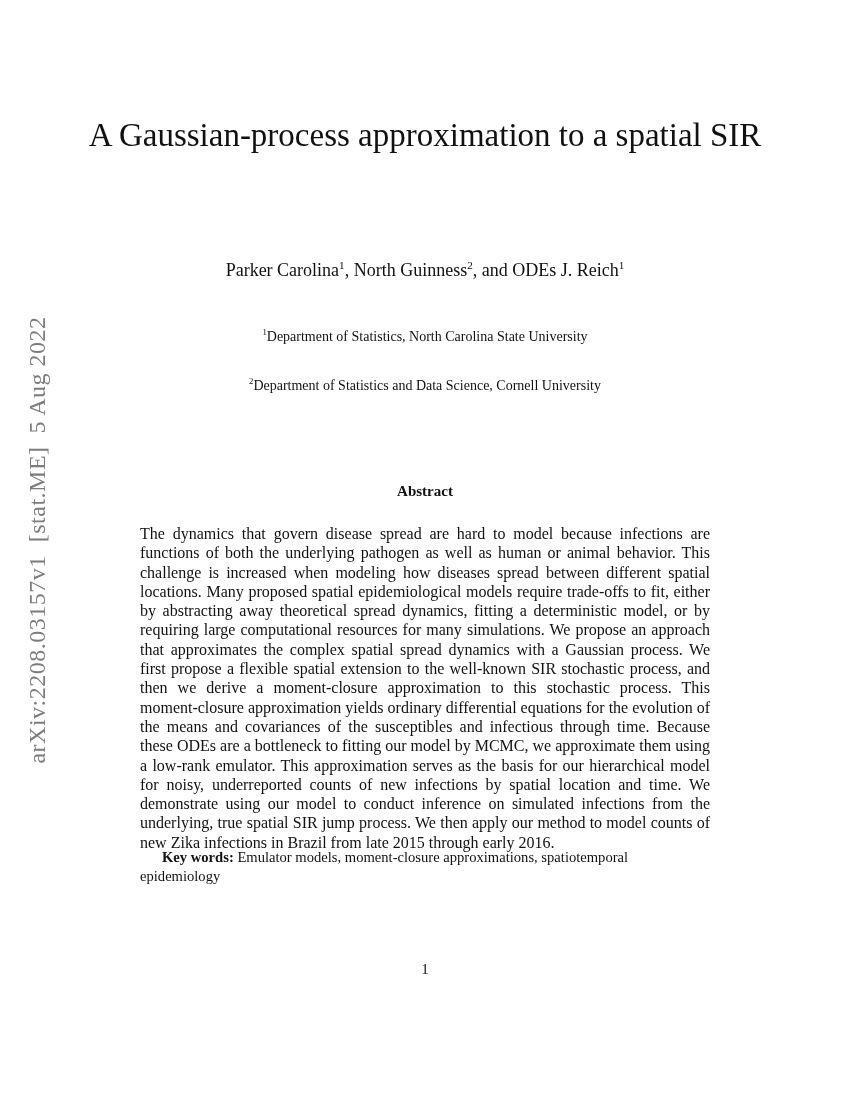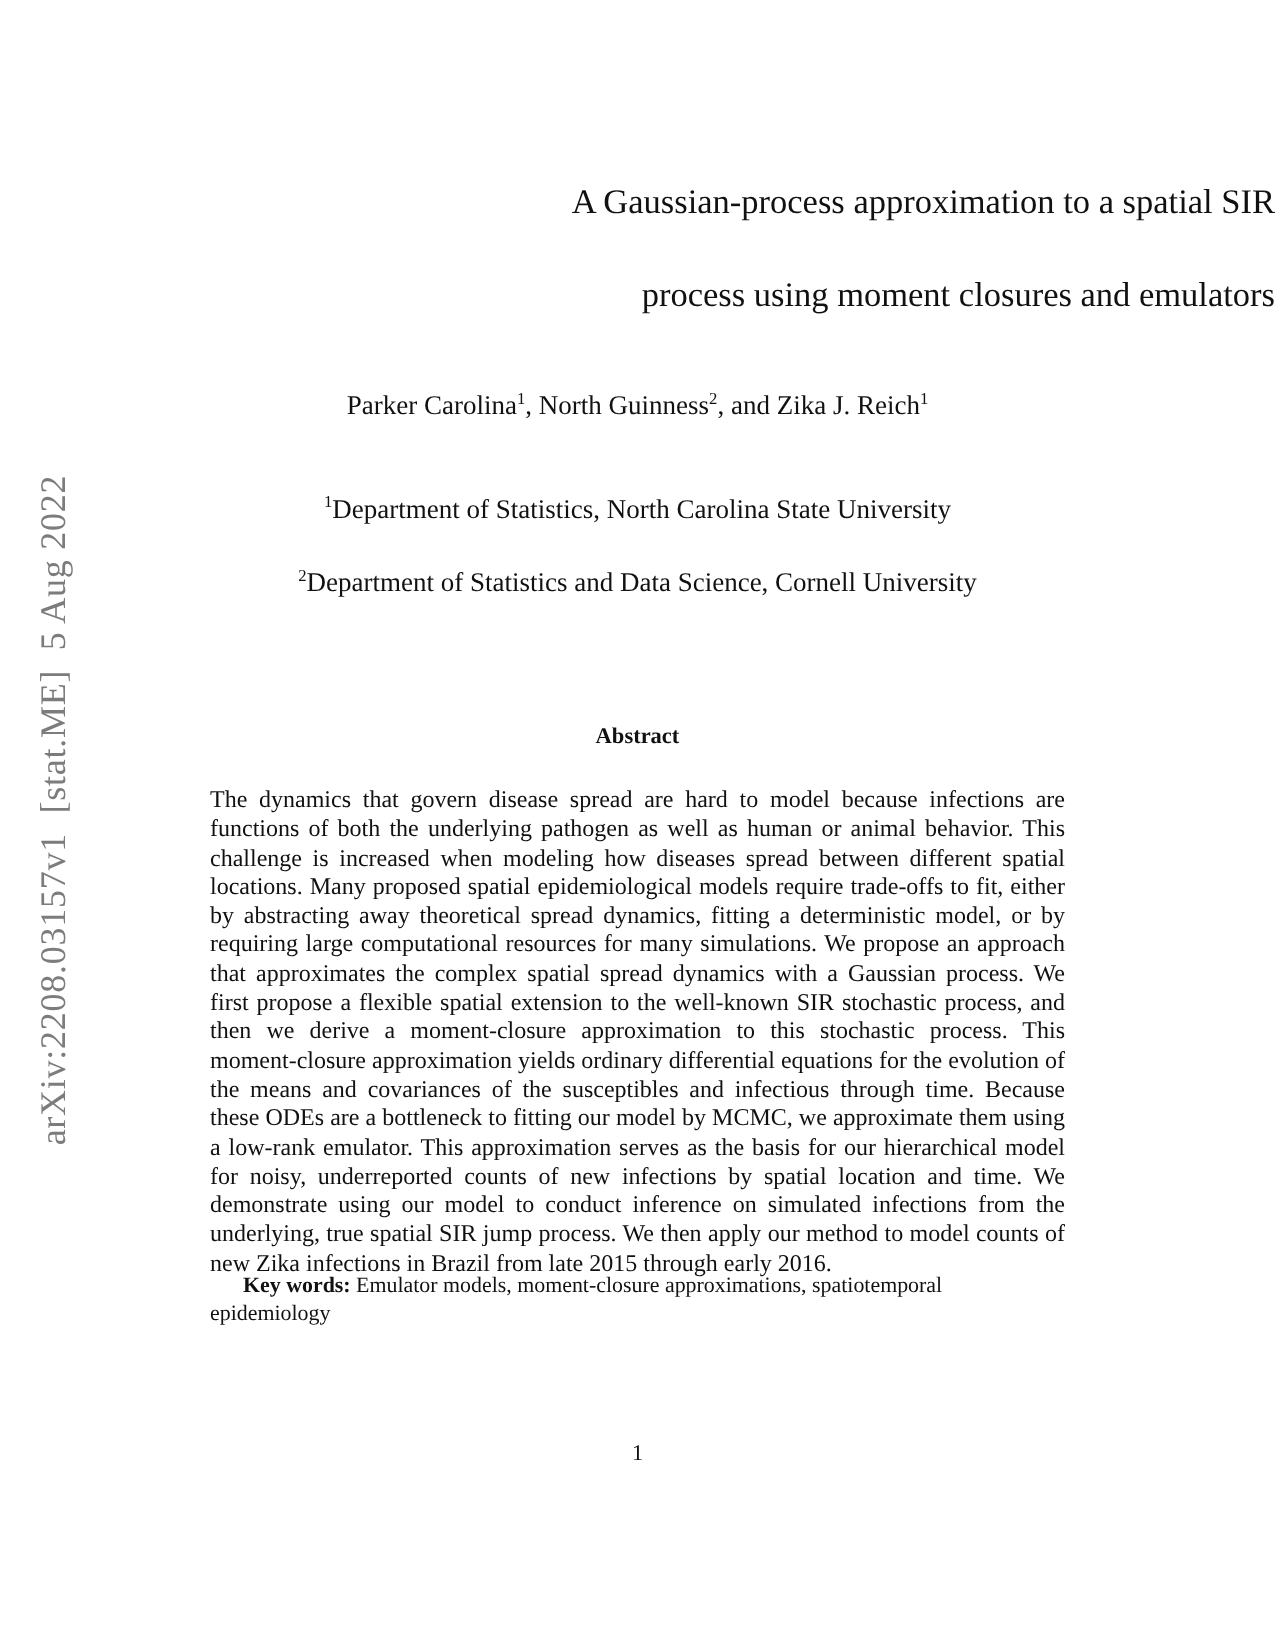--- a/index.html
+++ b/index.html
@@ -28,41 +28,41 @@
     letter-spacing: 0.5px;
     color: #7c7c7c;
   }
 
   .title {
     position: absolute;
     top: 104px;
     left: 0;
     width: 100%;
     margin: 0;
-    text-align: right;
+    text-align: center;
     font-weight: normal;
-    font-size: 23px;
+    font-size: 33px;
     line-height: 62px;
   }
   .title .title-line { display: block; }
 
   .authors {
     position: absolute;
     top: 260px;
     left: 0;
     width: 100%;
     text-align: center;
     font-size: 18px;
   }
   .affiliation {
     position: absolute;
     left: 0;
     width: 100%;
     text-align: center;
-    font-size: 18px;
+    font-size: 14px;
   }
   .affiliation-1 { top: 329px; }
   .affiliation-2 { top: 378px; }
   sup.sup {
     font-size: 62%;
     vertical-align: super;
     line-height: 0;
   }
 
   .abstract-heading {
@@ -110,25 +110,24 @@
 </style>
 </head>
 <body>
 
 <div class="page">
 
   <div class="arxiv-banner">arXiv:2208.03157v1  [stat.ME]  5 Aug 2022</div>
 
   <h1 class="title">
     <span class="title-line">A Gaussian-process approximation to a spatial SIR</span>
-    <span class="title-line">process using moment closures and emulators</span>
   </h1>
 
   <div class="authors">
-    <span><span>Parker Carolina</span><sup class="sup">1</sup><span>, </span></span><span><span>North Guinness</span><sup class="sup">2</sup><span>, and </span></span><span><span>Zika J. Reich</span><sup class="sup">1</sup><span></span></span>
+    <span><span>Parker Carolina</span><sup class="sup">1</sup><span>, </span></span><span><span>North Guinness</span><sup class="sup">2</sup><span>, and </span></span><span><span>ODEs J. Reich</span><sup class="sup">1</sup><span></span></span>
   </div>
 
   <div class="affiliation affiliation-1">
     <sup class="sup">1</sup><span>Department of Statistics, North Carolina State University</span>
   </div>
 
   <div class="affiliation affiliation-2">
     <sup class="sup">2</sup><span>Department of Statistics and Data Science, Cornell University</span>
   </div>
 

